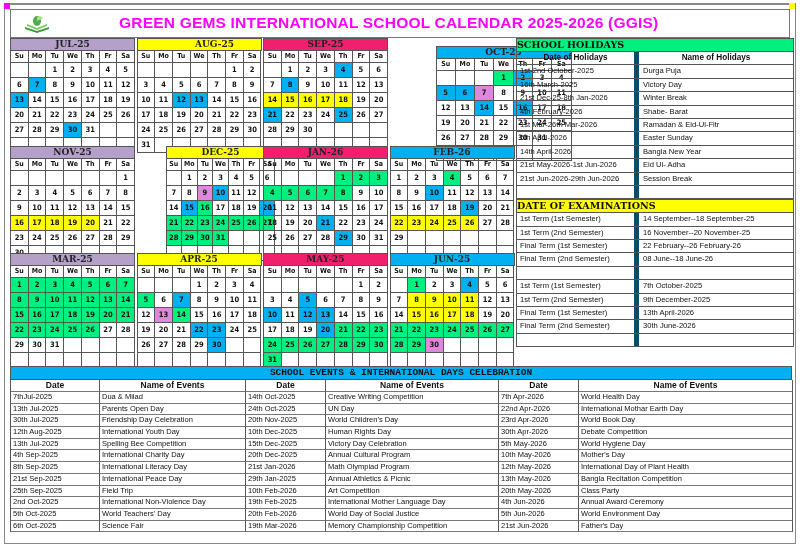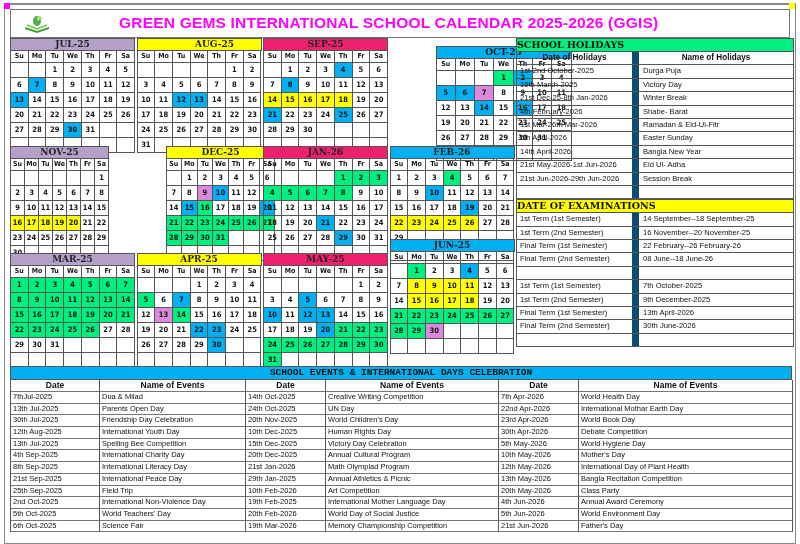--- a/index.html
+++ b/index.html
@@ -18,21 +18,21 @@
   .cell { height: 15px; border-right: 1px solid #555; border-bottom: 1px solid #555; font-family: "DejaVu Sans Condensed", "DejaVu Sans", sans-serif; font-size: 7.5px; font-weight: bold; text-align: center; line-height: 14px; color: #111; }
   .cell.dow { height: 12px; line-height: 11px; font-size: 7px; }
   .c-blue { background: #00b0f0; }
   .c-green { background: #00f080; }
   .c-yellow { background: #ffff00; }
   .c-pink { background: #dd88dd; }
 
   .side { position: absolute; left: 516px; top: 38px; width: 278px; }
   .side-head { height: 14px; border: 1px solid #555; font-family: "DejaVu Serif", serif; font-weight: bold; font-size: 9.5px; line-height: 12px; color: #111; }
   .side-row { display: flex; height: 13.4px; border-left: 1px solid #555; border-right: 1px solid #555; border-bottom: 1px solid #555; }
-  .side-row .a { width: 122px; border-right: 7px solid #0c4a6e; font-size: 7.6px; padding-left: 3px; line-height: 12px; white-space: nowrap; overflow: hidden; color: #111; }
+  .side-row .a { width: 122px; border-right: 5px solid #0c4a6e; font-size: 7.6px; padding-left: 3px; line-height: 12px; white-space: nowrap; overflow: hidden; color: #111; }
   .side-row .b { flex: 1; font-size: 7.6px; padding-left: 4px; line-height: 11px; white-space: nowrap; overflow: hidden; color: #111; }
   .side-row.hdr .a, .side-row.hdr .b { text-align: center; font-weight: bold; font-size: 8.2px; padding-left: 0; }
 
   .events { position: absolute; left: 10px; top: 366px; width: 782px; }
   .events-head { height: 14px; background: #00b0f0; border: 1px solid #555; font-family: Liberation Mono, monospace; font-weight: bold; font-size: 9.5px; text-align: center; line-height: 12px; color: #111; }
   .ev-grid { display: grid; grid-template-columns: 89px 146px 80px 173px 80px 214px; border-left: 1px solid #555; }
   .ev-cell { height: 11.7px; border-right: 1px solid #555; border-bottom: 1px solid #777; font-size: 7.5px; padding-left: 2px; line-height: 10.5px; white-space: nowrap; overflow: hidden; color: #111; }
   .ev-cell.hdr { height: 12px; text-align: center; font-weight: bold; font-size: 8.5px; padding-left: 0; }
 </style>
 </head>
@@ -262,21 +262,21 @@
         <div class="cell"></div>
         <div class="cell"></div>
         <div class="cell"></div>
         <div class="cell"></div>
         <div class="cell"></div>
         <div class="cell"></div>
         <div class="cell"></div>
         <div class="cell"></div>
       </div>
     </div>
-    <div class="month" style="left: 0px; width: 99px; top: 107.5px;">
+    <div class="month" style="left: 0px; width: 125px; top: 107.5px;">
       <div class="month-head" style="background: rgb(180, 160, 200);">NOV-25</div>
       <div class="grid">
         <div class="cell dow">Su</div>
         <div class="cell dow">Mo</div>
         <div class="cell dow">Tu</div>
         <div class="cell dow">We</div>
         <div class="cell dow">Th</div>
         <div class="cell dow">Fr</div>
         <div class="cell dow">Sa</div>
         <div class="cell"></div>
@@ -640,21 +640,21 @@
         <div class="cell c-green">30</div>
         <div class="cell c-green">31</div>
         <div class="cell"></div>
         <div class="cell"></div>
         <div class="cell"></div>
         <div class="cell"></div>
         <div class="cell"></div>
         <div class="cell"></div>
       </div>
     </div>
-    <div class="month" style="left: 379.5px; width: 125px; top: 201px;">
+    <div class="month" style="left: 379.5px; width: 125px; top: 215px;">
       <div class="month-head" style="background: rgb(0, 176, 240);">JUN-25</div>
       <div class="grid">
         <div class="cell dow">Su</div>
         <div class="cell dow">Mo</div>
         <div class="cell dow">Tu</div>
         <div class="cell dow">We</div>
         <div class="cell dow">Th</div>
         <div class="cell dow">Fr</div>
         <div class="cell dow">Sa</div>
         <div class="cell"></div>

